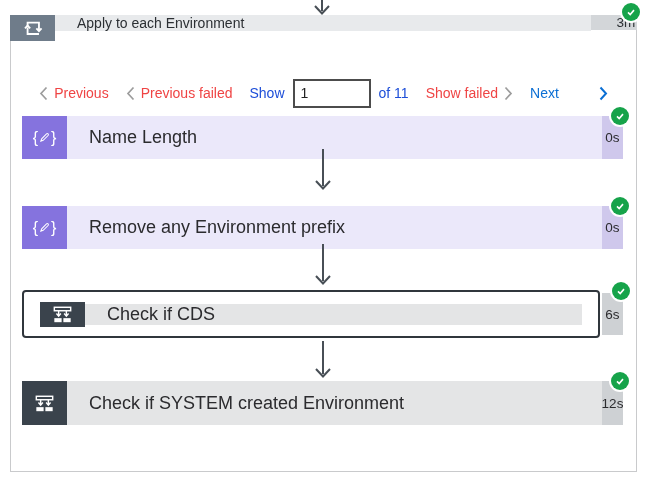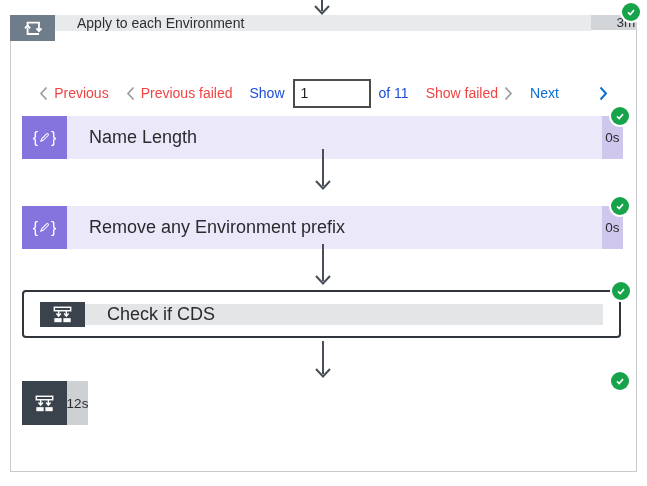--- a/index.html
+++ b/index.html
@@ -189,20 +189,21 @@
             <line x1="17" y1="9.1" x2="17" y2="14" stroke="#fff" stroke-width="1.5"></line>
             <polyline points="14.7,12 17,14.6 19.3,12" fill="none" stroke="#fff" stroke-width="1.5"></polyline>
             <rect x="4.5" y="16.8" width="7.6" height="4.2" fill="#fff"></rect>
             <rect x="13.9" y="16.8" width="7.6" height="4.2" fill="#fff"></rect>
           </svg>
         </div>
         <div class="row-body">
             <span>Check if CDS</span>
           </div>
       </div>
+      <div class="dur">6s</div>
       <div class="badge" style="top:-8px; right:-7px;">
         <svg width="12" height="12" viewBox="0 0 18 18">
           <polyline points="4.5,9.5 7.8,12.8 13.5,6.2" fill="none" stroke="#fff" stroke-width="2.4"></polyline>
         </svg>
       </div>
     </div>
 
     <svg class="arrow" style="left:294px; top:322px;" width="36" height="41" viewBox="0 0 36 41">
       <line x1="18" y1="3" x2="18" y2="36" stroke="#484f56" stroke-width="2"></line>
       <polyline points="11,31 18,38.5 25,31" fill="none" stroke="#484f56" stroke-width="2"></polyline>
@@ -213,20 +214,23 @@
         <svg width="25" height="25" viewBox="0 0 26 26">
           <rect x="4.5" y="5.5" width="17" height="3.6" fill="none" stroke="#fff" stroke-width="1.5"></rect>
           <line x1="9" y1="9.1" x2="9" y2="14" stroke="#fff" stroke-width="1.5"></line>
           <polyline points="6.7,12 9,14.6 11.3,12" fill="none" stroke="#fff" stroke-width="1.5"></polyline>
           <line x1="17" y1="9.1" x2="17" y2="14" stroke="#fff" stroke-width="1.5"></line>
           <polyline points="14.7,12 17,14.6 19.3,12" fill="none" stroke="#fff" stroke-width="1.5"></polyline>
           <rect x="4.5" y="16.8" width="7.6" height="4.2" fill="#fff"></rect>
           <rect x="13.9" y="16.8" width="7.6" height="4.2" fill="#fff"></rect>
         </svg>
       </div>
+      <div class="row-body">
+          <span>Check if SYSTEM created Environment</span>
+        </div>
       <div class="dur">12s</div>
       <div class="badge" style="top:-9px; right:-6px;">
         <svg width="12" height="12" viewBox="0 0 18 18">
           <polyline points="4.5,9.5 7.8,12.8 13.5,6.2" fill="none" stroke="#fff" stroke-width="2.4"></polyline>
         </svg>
       </div>
     </div>
 
   </div>
 </div>

